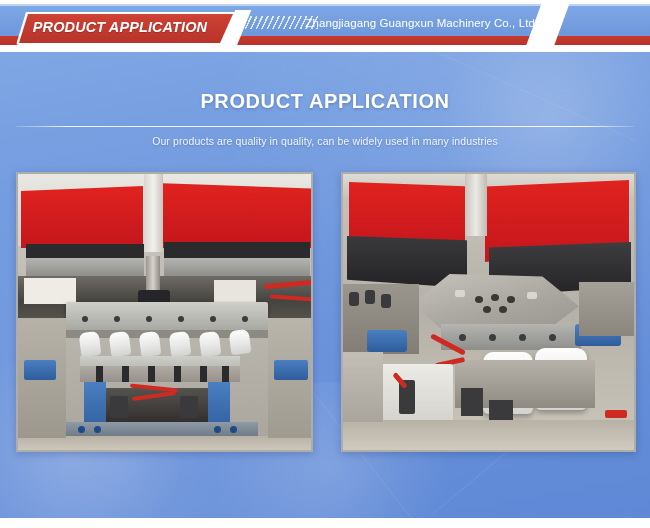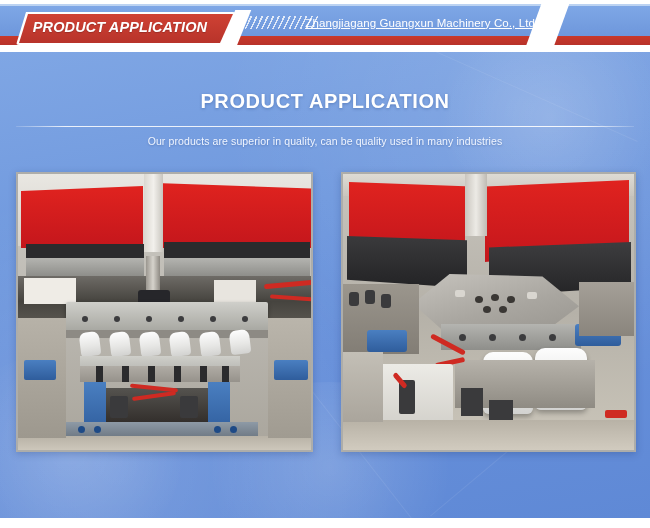--- a/index.html
+++ b/index.html
@@ -68,21 +68,20 @@
     background:repeating-linear-gradient(
       115deg,
       rgba(255,255,255,.78) 0px, rgba(255,255,255,.78) 1.5px,
       rgba(255,255,255,0) 1.5px, rgba(255,255,255,0) 5px);
   }
   .company-name {
     position:absolute; left:320px; top:13px; width:215px; height:19px;
     display:flex; align-items:center; justify-content:flex-end;
     color:#ffffff; font-size:11.5px; white-space:nowrap;
     letter-spacing:0.1px;
-    text-decoration:underline;
   }
   .header-right-notch {
     position:absolute; left:534px; top:2px; width:28px; height:44px;
     background:#ffffff; transform:skewX(-20deg);
   }
 
   
   .logo { position:absolute; left:558px; top:12px; width:86px; height:26px; }
   .logo-mark {
     position:absolute; left:0; top:1px; width:21px; height:22px;
@@ -217,21 +216,21 @@
   <div class="gblob gb2"></div>
   <div class="gblob gb3"></div>
   <div class="ghost g1"></div>
   <div class="ghost g2"></div>
   <div class="ghost g3"></div>
   <div class="ghost g4"></div>
   <div class="ghost g5"></div>
 
   <div class="title">PRODUCT APPLICATION</div>
   <div class="divider"></div>
-  <div class="subtitle">Our products are superior in quality, can be quality used in many industries</div>
+  <div class="subtitle">Our products are quality in quality, can be widely used in many industries</div>
 
   <div class="photo left">
     <div class="photo-inner">
 
       <div class="pp" style="inset:0;background:linear-gradient(180deg,#cfcdc7 0%,#bdbab3 45%,#a9a59c 100%);"></div>
 
       <div class="pp" style="left:0;top:0;width:100%;height:72px;background:linear-gradient(180deg,#e9e7e2 0%,#d5d2cb 100%);"></div>
 
       <div class="pp red" style="left:3px;top:12px;width:122px;height:62px;clip-path:polygon(0 8%,100% 0,100% 100%,0 100%);"></div>
       <div class="pp red" style="left:145px;top:8px;width:150px;height:66px;clip-path:polygon(0 2%,100% 10%,100% 100%,0 100%);"></div>

